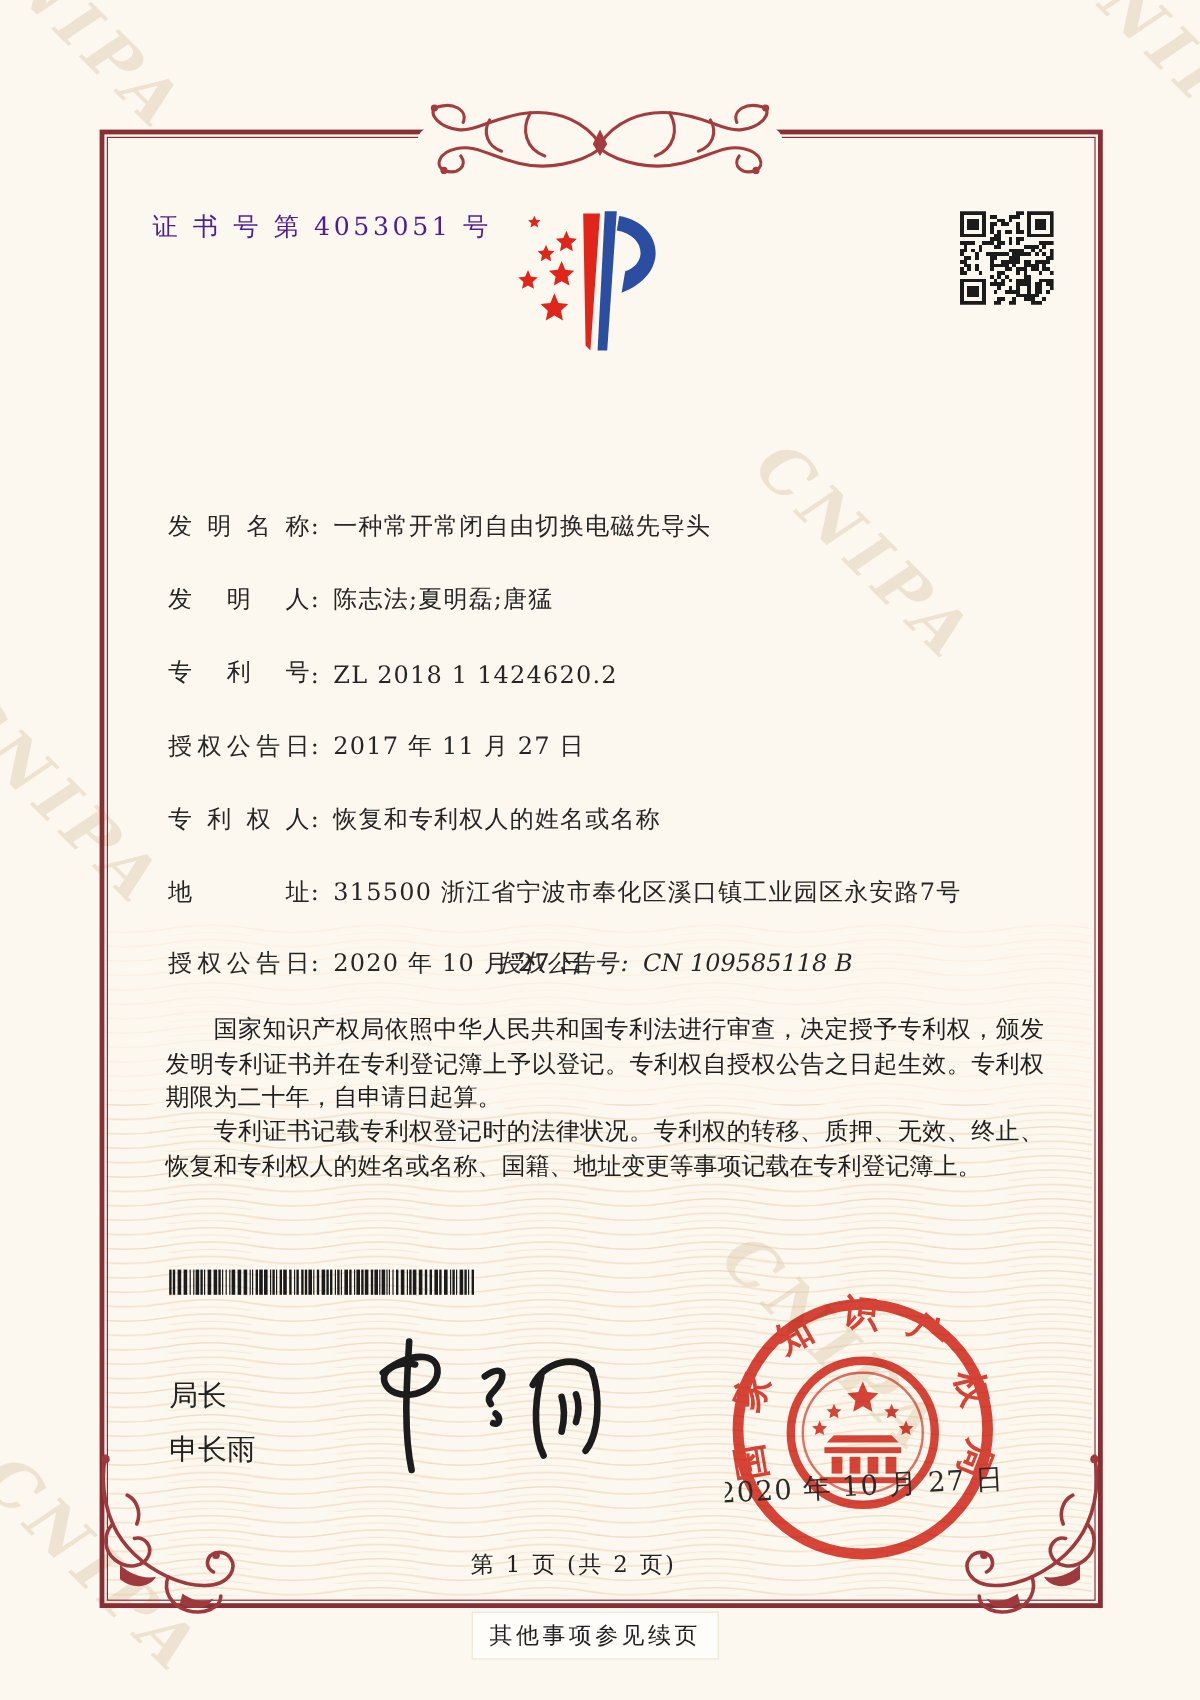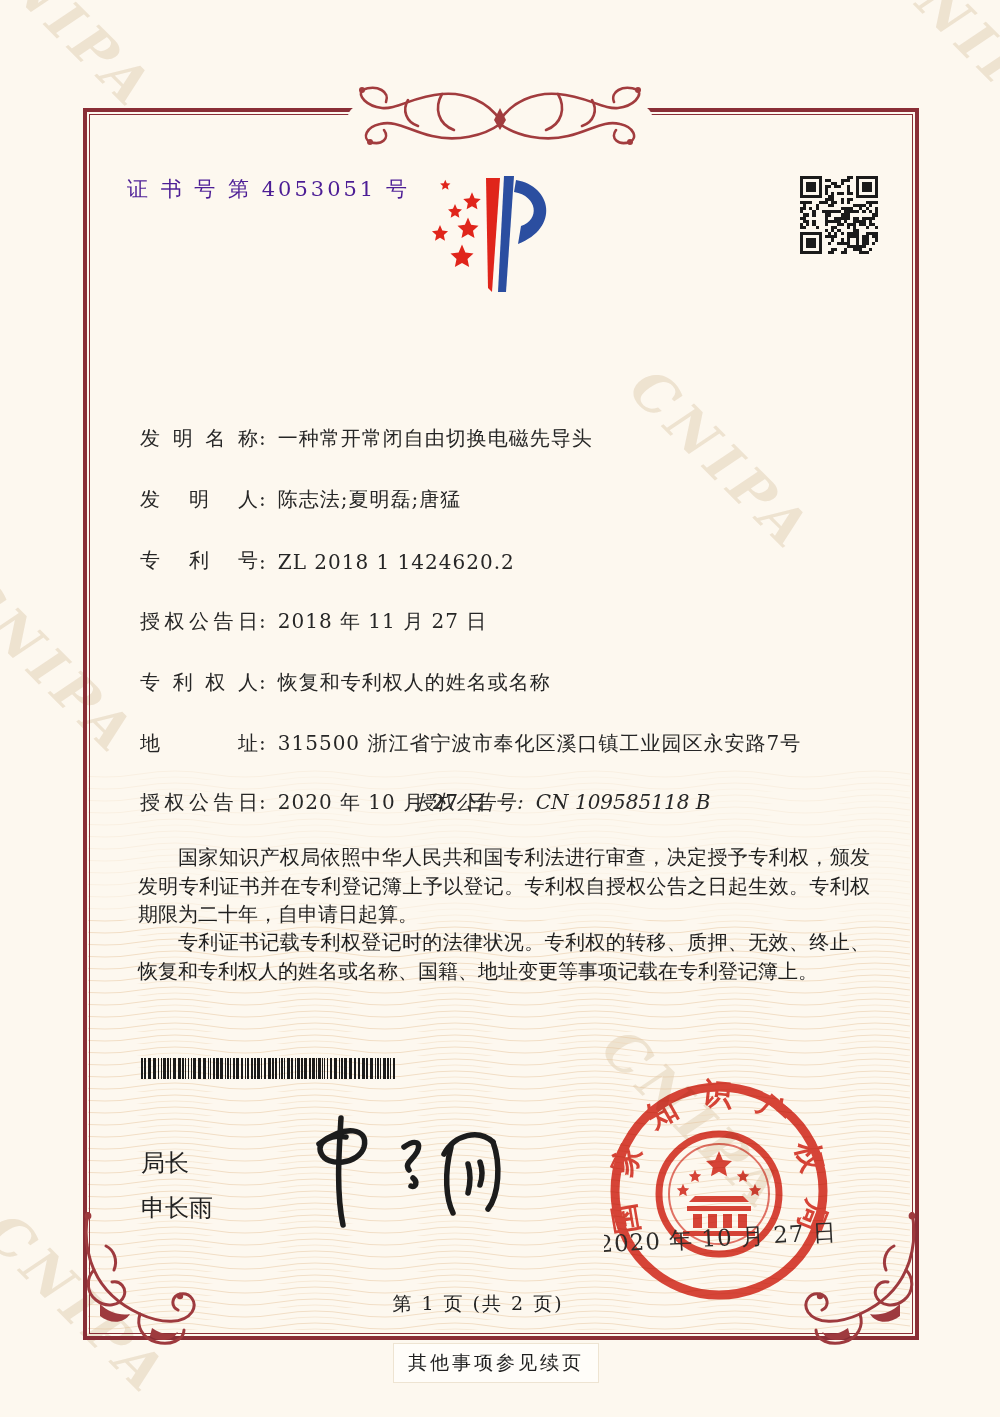--- a/index.html
+++ b/index.html
@@ -381,21 +381,21 @@
   <div class="row" style="top:486px;">
     <span class="lab">发明人</span><span class="colon">:</span><span class="val">陈志法;夏明磊;唐猛</span>
   </div>
   <div class="row" style="top:425px;">
     <span class="lab">发明名称</span><span class="colon">:</span><span class="val">一种常开常闭自由切换电磁先导头</span>
   </div>
   <div class="row" style="top:547px;">
     <span class="lab">专利号</span><span class="colon">:</span><span class="val">ZL 2018 1 1424620.2</span>
   </div>
   <div class="row" style="top:608px;">
-    <span class="lab">授权公告日</span><span class="colon">:</span><span class="val">2018 年 11 月 27 日</span>
+    <span class="lab">授权公告日</span><span class="colon">:</span><span class="val">2017 年 11 月 27 日</span>
   </div>
   <div class="row" style="top:669px;">
     <span class="lab">专利权人</span><span class="colon">:</span><span class="val">恢复和专利权人的姓名或名称</span>
   </div>
   <div class="row" style="top:730px;">
     <span class="lab">地址</span><span class="colon">:</span><span class="val">315500 浙江省宁波市奉化区溪口镇工业园区永安路7号</span>
   </div>
   <div class="row" style="top:789px;">
     <span class="lab">授权公告日</span><span class="colon">:</span><span class="val">2020 年 10 月 27 日</span>
   </div>

